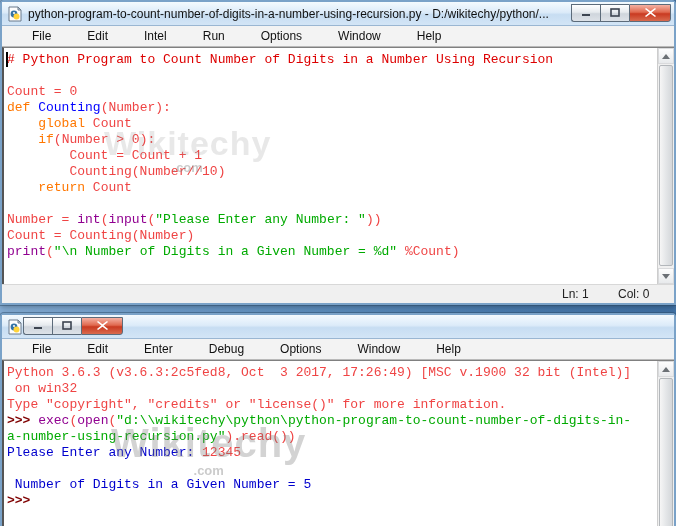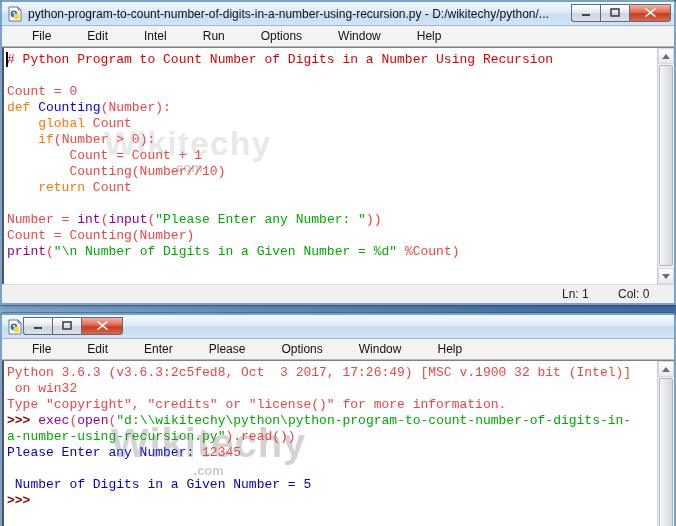--- a/index.html
+++ b/index.html
@@ -177,21 +177,21 @@
           <svg width="11" height="9" viewBox="0 0 11 9">
               <path d="M1 0 L5.5 3.2 L10 0 L11 1 L6.6 4.5 L11 8 L10 9 L5.5 5.8 L1 9 L0 8 L4.4 4.5 L0 1 Z" fill="#fff"></path>
             </svg>
         </span>
       </span>
     </div>
     <div class="menubar">
         <span class="menu-item">File</span>
         <span class="menu-item">Edit</span>
         <span class="menu-item">Enter</span>
-        <span class="menu-item">Please</span>
+        <span class="menu-item">Debug</span>
         <span class="menu-item">Options</span>
         <span class="menu-item">Window</span>
         <span class="menu-item">Help</span>
       </div>
     <div class="textarea">
       <div class="code"><div class="code-line"><span class="tok-plain">Python 3.6.3 (v3.6.3:2c5fed8, Oct  3 2017, 17:26:49) [MSC v.1900 32 bit (Intel)]</span></div><div class="code-line"><span class="tok-plain"> on win32</span></div><div class="code-line"><span class="tok-plain">Type "copyright", "credits" or "license()" for more information.</span></div><div class="code-line"><span class="tok-prompt">&gt;&gt;&gt; </span><span class="tok-builtin">exec</span><span class="tok-plain">(</span><span class="tok-builtin">open</span><span class="tok-plain">(</span><span class="tok-string">"d:\\wikitechy\python\python-program-to-count-number-of-digits-in-</span></div><div class="code-line"><span class="tok-string">a-number-using-recursion.py"</span><span class="tok-plain">).read())</span></div><div class="code-line"><span class="tok-stdout">Please Enter any Number: </span><span class="tok-plain">12345</span></div><div class="code-line">&nbsp;</div><div class="code-line"><span class="tok-stdout"> Number of Digits in a Given Number = 5</span></div><div class="code-line"><span class="tok-prompt">&gt;&gt;&gt; </span></div></div>
       <div class="watermark" style="left:95px; top:62px;">
         <div class="wm-main">Wikitechy</div>
         <div class="wm-sub">.com</div>
       </div>

